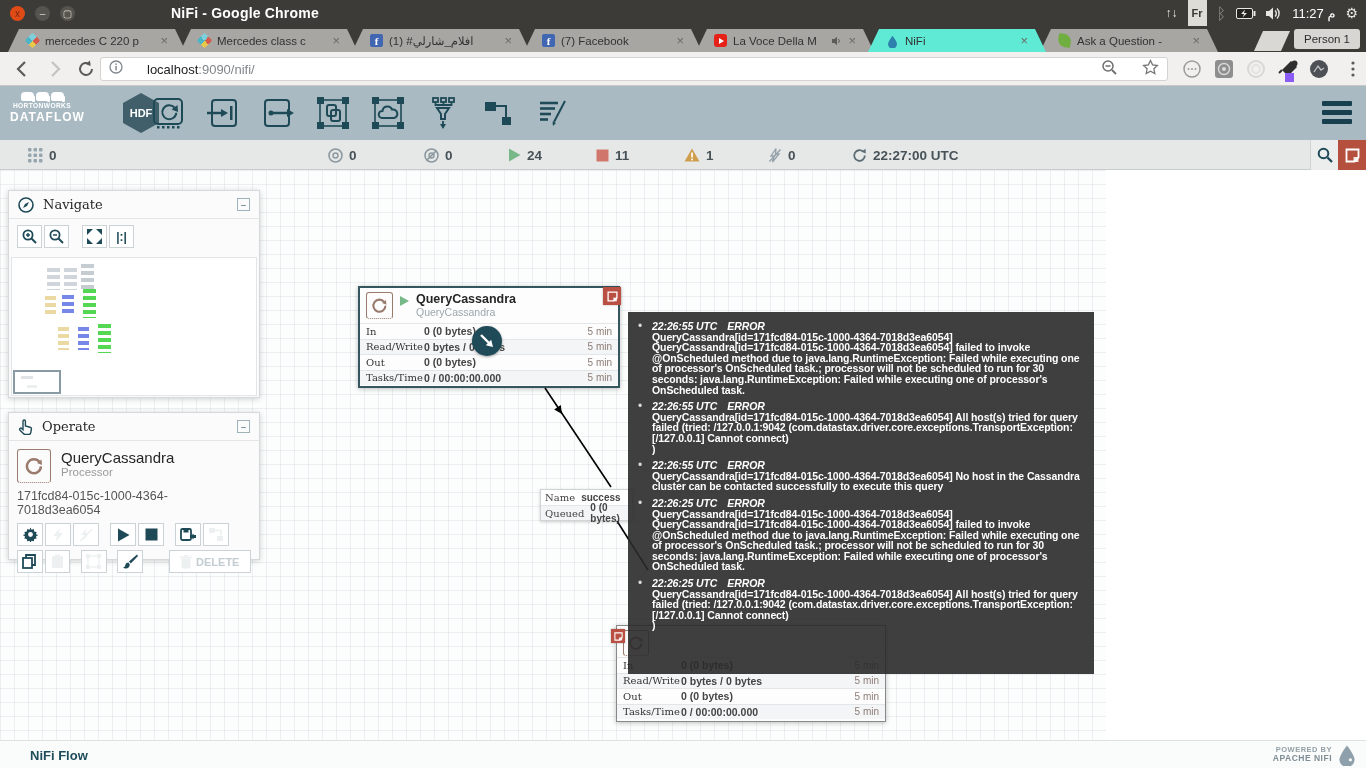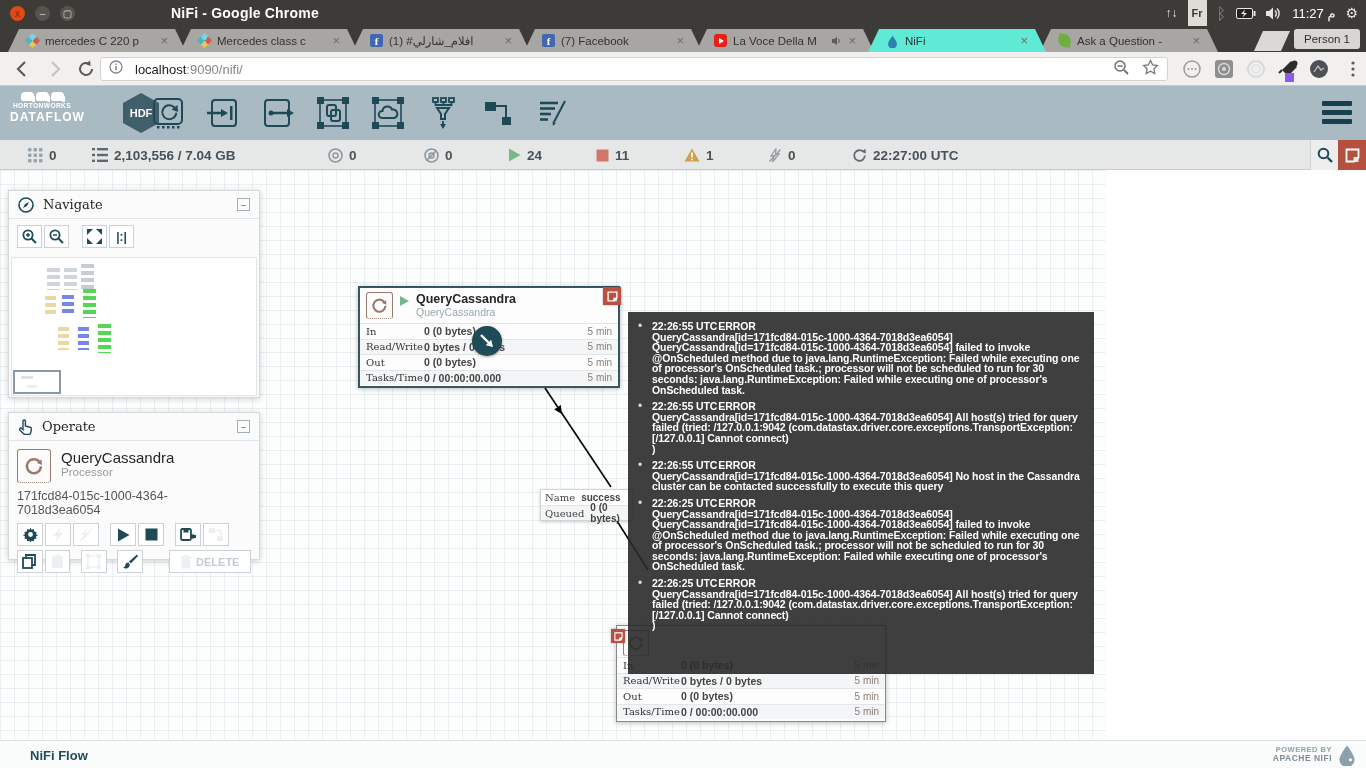--- a/index.html
+++ b/index.html
@@ -29,21 +29,21 @@
   .fav.facebook { background:#4267b2; border-radius:2px; color:#fff; font-weight:bold; font-size:11px; text-align:center; line-height:14px; font-family:"Liberation Serif",serif; }
   .fav.youtube { background:#e62117; border-radius:3px; }
   .fav.youtube::after { content:""; position:absolute; left:4.5px; top:3.5px; border-left:5px solid #fff; border-top:3px solid transparent; border-bottom:3px solid transparent; }
   .fav.leaf { background:#6fae3f; border-radius:1px 60% 1px 60%; transform:rotate(10deg); }
   .newtab { position:absolute; left:1254px; top:5px; width:36px; height:20px; background:#d9d8d5; clip-path:polygon(9px 0, 100% 0, calc(100% - 9px) 100%, 0 100%); }
   .person { position:absolute; right:6px; top:3px; width:66px; height:20px; background:#d7d6d3; border-radius:3px; font-size:11.5px; color:#2e2e2e; text-align:center; line-height:20px; }
 
   
   .chrome-bar { position:absolute; left:0; top:52px; width:1366px; height:34px; background:#f1f0ee; border-bottom:1px solid #c9c8c6; }
   .nav-ic { position:absolute; top:7px; width:20px; height:20px; }
-  .urlbar { position:absolute; left:100px; top:5px; width:1068px; height:24px; background:#fff; border:1px solid #d4d3d1; border-radius:3px; display:flex; align-items:center; padding:0 8px; gap:12px; }
+  .urlbar { position:absolute; left:100px; top:5px; width:1068px; height:24px; background:#fff; border:1px solid #d4d3d1; border-radius:3px; display:flex; align-items:center; padding:0 8px; gap:24px; }
   .urlbar .host { color:#202124; font-size:13px; }
   .urlbar .rest { color:#80868b; font-size:13px; }
   .url-spacer { flex:1; }
   .ext { position:absolute; top:7px; width:20px; height:20px; }
 
   
   .nifi-toolbar { position:absolute; left:0; top:86px; width:1366px; height:54px; background:#a9bac3; }
   .hw-logo { position:absolute; left:10px; top:5px; width:64px; height:44px; color:#fff; }
   .eles { display:flex; gap:2px; justify-content:center; margin-top:1px; }
   .ele { width:13px; height:9px; background:#fff; border-radius:4px 4px 1px 2px; position:relative; }
@@ -113,21 +113,21 @@
 
   .drag-circle { position:absolute; left:472px; top:156px; width:30px; height:30px; border-radius:50%; background:#1f4a57; z-index:5; box-shadow:0 1px 3px rgba(0,0,0,.35); display:flex; align-items:center; justify-content:center; }
 
   svg.wires { position:absolute; left:0; top:0; width:1366px; height:570px; z-index:3; pointer-events:none; }
 
   
   .tooltip { position:absolute; left:628px; top:142px; width:466px; height:362px; background:rgba(42,42,42,.90); z-index:9; padding:9px 10px 6px 10px; color:#fff; overflow:hidden; }
   .bull-entry { display:flex; gap:8px; margin-bottom:6px; }
   .bull-dot { color:#d8d8d8; font-size:12px; line-height:11px; flex:0 0 6px; }
   .bull-body { font-size:10.5px; line-height:10.6px; font-weight:bold; letter-spacing:-.1px; }
-  .bull-head { display:flex; gap:1px; }
+  .bull-head { display:flex; gap:10px;font-style:italic; }
   .bull-msg { white-space:pre-wrap; word-break:break-word; }
 
   
   .footer { position:absolute; left:0; top:740px; width:1366px; height:28px; background:#fafbfb; border-top:1px solid #dddfe0; }
   .crumb { position:absolute; left:30px; top:7px; font-size:13px; font-weight:bold; color:#1d4c5a; }
   .powered { position:absolute; right:34px; top:4px; text-align:right; color:#93a0a7; font-size:7.5px; font-weight:bold; letter-spacing:.5px; line-height:9px; }
   .drop { position:absolute; right:8px; top:3px; }
 </style>
 </head>
 <body>
@@ -411,33 +411,20 @@
             <rect x="0" y="5.5" width="3.5" height="3.5" rx="1"></rect>
             <rect x="5.5" y="5.5" width="3.5" height="3.5" rx="1"></rect>
             <rect x="11" y="5.5" width="3.5" height="3.5" rx="1"></rect>
             <rect x="0" y="11" width="3.5" height="3.5" rx="1"></rect>
             <rect x="5.5" y="11" width="3.5" height="3.5" rx="1"></rect>
             <rect x="11" y="11" width="3.5" height="3.5" rx="1"></rect>
           </g>
         </svg>
       <span>0</span>
     </div>
-    <div class="stat" style="left:92px">
-      <svg width="16" height="14" viewBox="0 0 16 14">
-          <g fill="#5b6b73">
-            <rect x="0" y="0" width="3" height="2.4"></rect>
-            <rect x="5" y="0" width="11" height="2.4"></rect>
-            <rect x="0" y="5.8" width="3" height="2.4"></rect>
-            <rect x="5" y="5.8" width="11" height="2.4"></rect>
-            <rect x="0" y="11.6" width="3" height="2.4"></rect>
-            <rect x="5" y="11.6" width="11" height="2.4"></rect>
-          </g>
-        </svg>
-      <span>2,103,556 / 7.04 GB</span>
-    </div>
     <div class="stat" style="left:328px">
       <svg width="15" height="15" viewBox="0 0 15 15">
           <circle cx="7.5" cy="7.5" r="6.5" stroke="#8b989f" fill="none" stroke-width="1.6"></circle>
           <circle cx="7.5" cy="7.5" r="2.5" stroke="#8b989f" fill="none" stroke-width="1.4"></circle>
         </svg>
       <span>0</span>
     </div>
     <div class="stat" style="left:424px">
       <svg width="15" height="15" viewBox="0 0 15 15">
           <circle cx="7.5" cy="7.5" r="6.5" stroke="#8b989f" fill="none" stroke-width="1.6"></circle>

